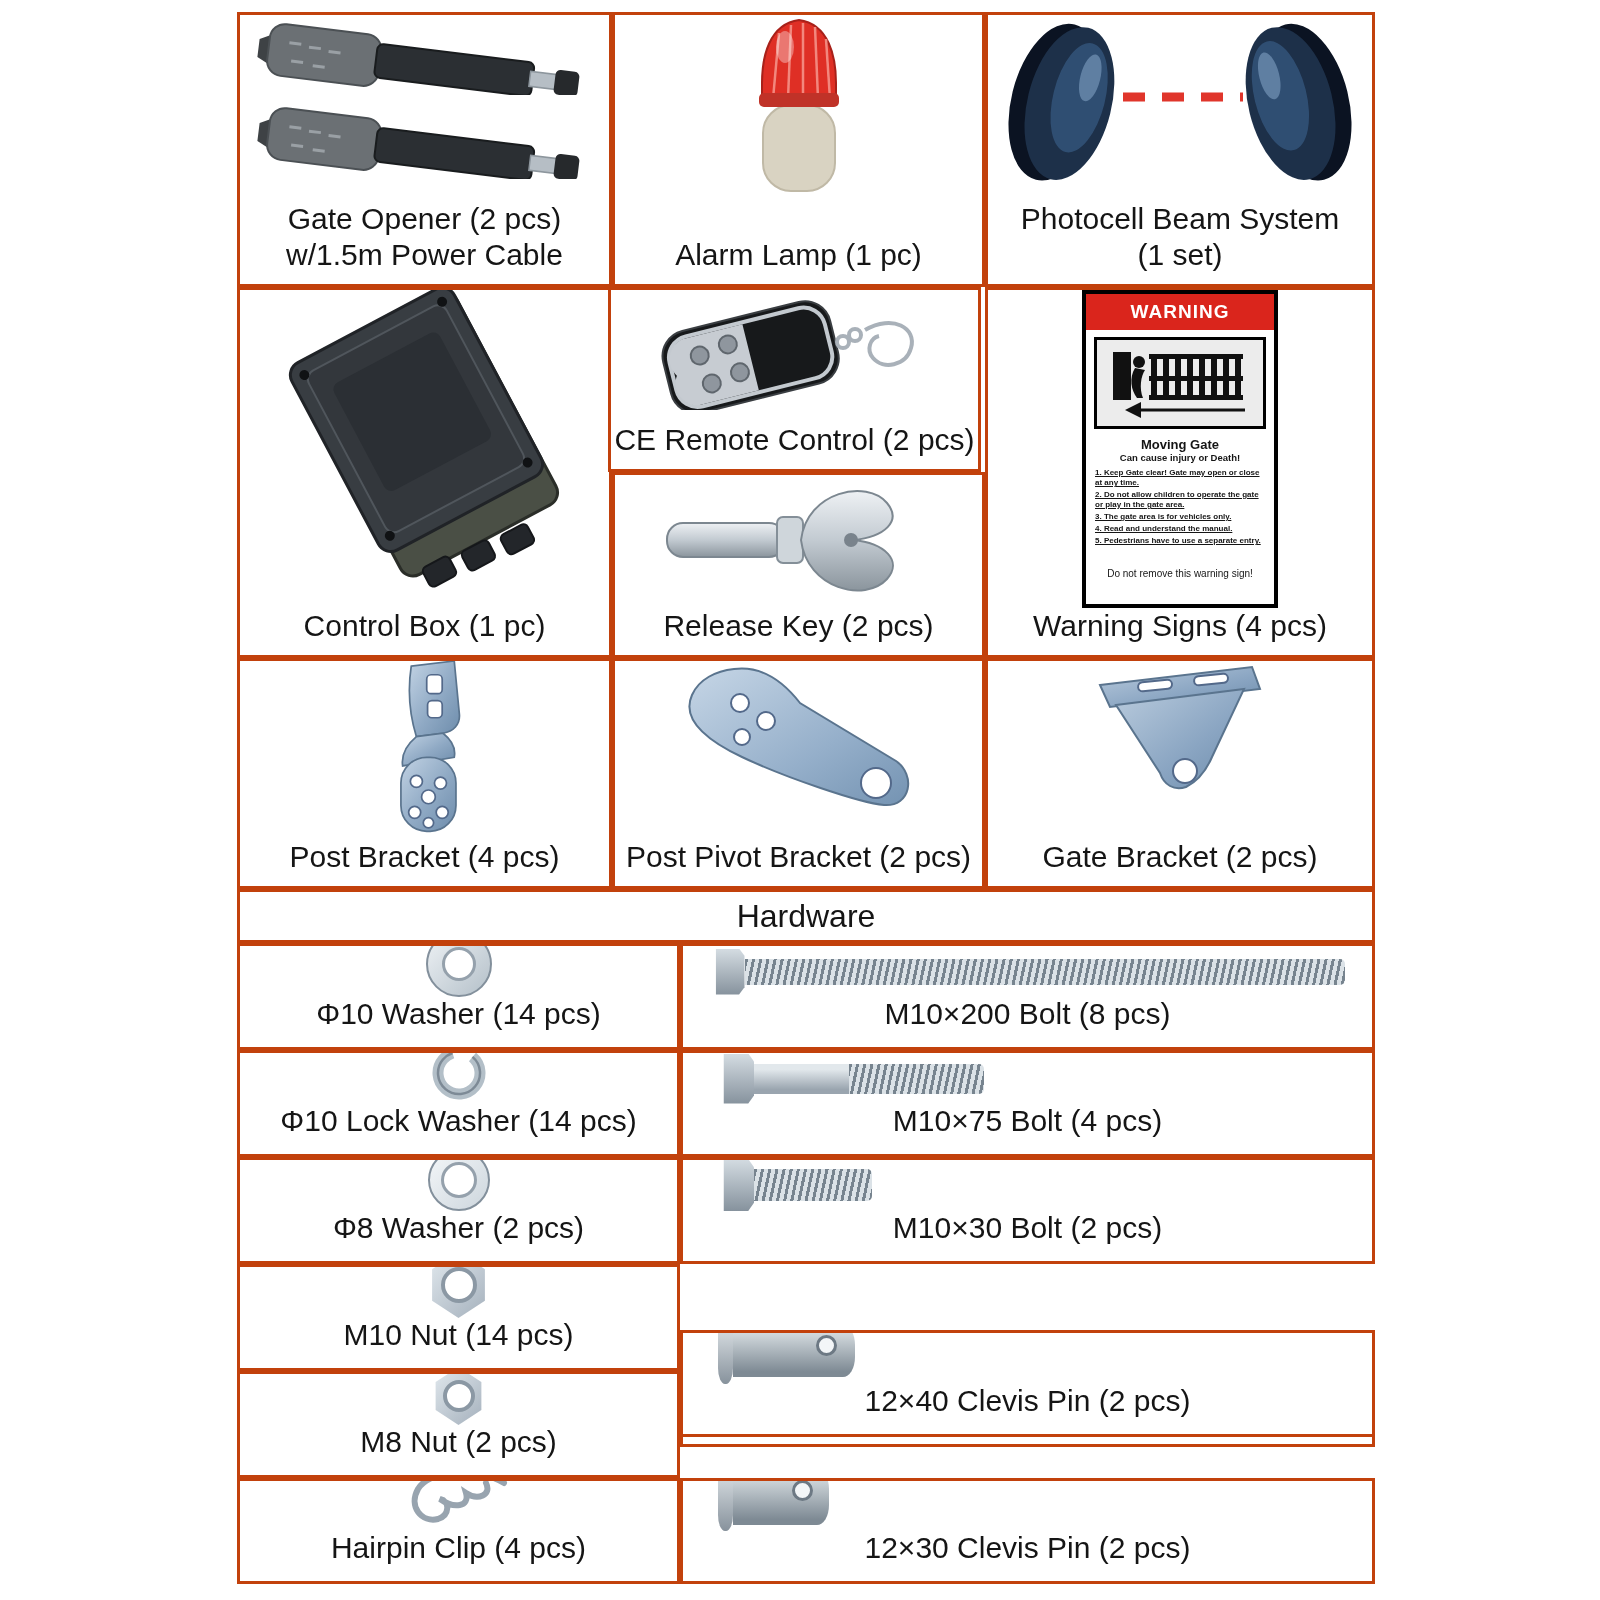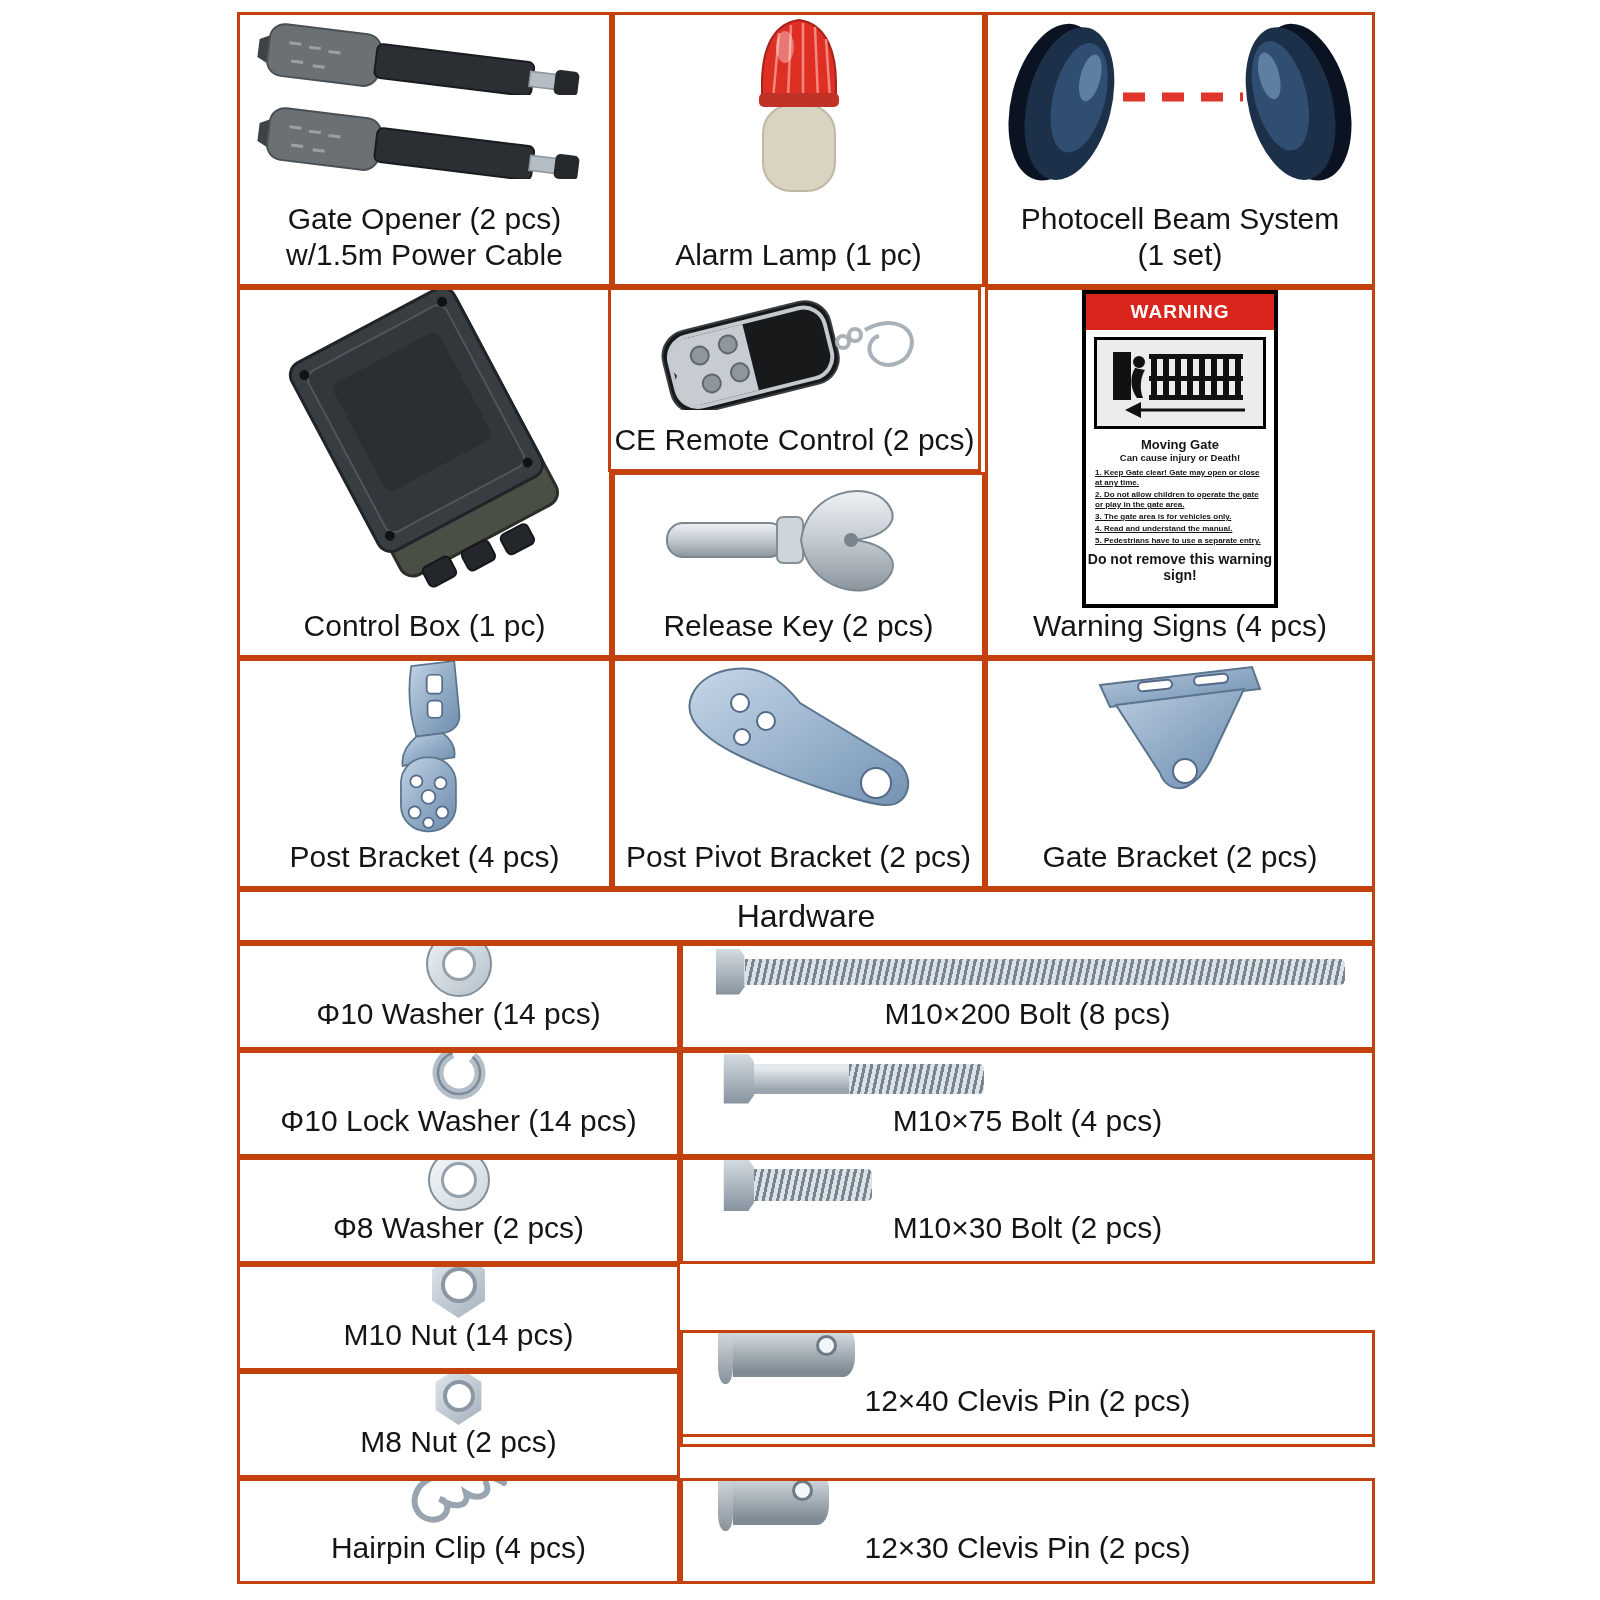--- a/index.html
+++ b/index.html
@@ -36,21 +36,21 @@
   
   .sign{width:188px;background:#fff;border:4px solid #000;display:flex;flex-direction:column;}
   .sign-head{background:#da251c;color:#fff;font-weight:bold;font-size:19px;text-align:center;
              letter-spacing:1px;padding:7px 0;}
   .sign-picto{margin:7px 8px 4px 8px;border:3px solid #000;background:#ececec;
               display:flex;align-items:center;justify-content:center;height:86px;}
   .sign-title{font-weight:bold;font-size:13px;text-align:center;margin-top:4px;}
   .sign-sub{font-weight:bold;font-size:9.5px;text-align:center;margin-bottom:5px;}
   .sign-items{padding:0 9px;display:flex;flex-direction:column;gap:2px;text-decoration:underline;}
   .sign-item{font-weight:bold;font-size:8px;line-height:1.25;text-align:left;}
-  .sign-foot{font-weight:bold;font-size:14px;text-align:center;margin:5px 0 14px 0;}
+  .sign-foot{font-weight:normal;font-size:10px;text-align:center;margin:22px 0 14px 0;}
 </style>
 </head>
 <body>
 
 <div id="canvas">
 <div id="table">
 
   <div class="cell" style="left:0;top:0;width:375px;height:275px;">
     <div class="imgbox">
       <div style="display:flex;flex-direction:column;gap:4px;margin-bottom:-6px;">

